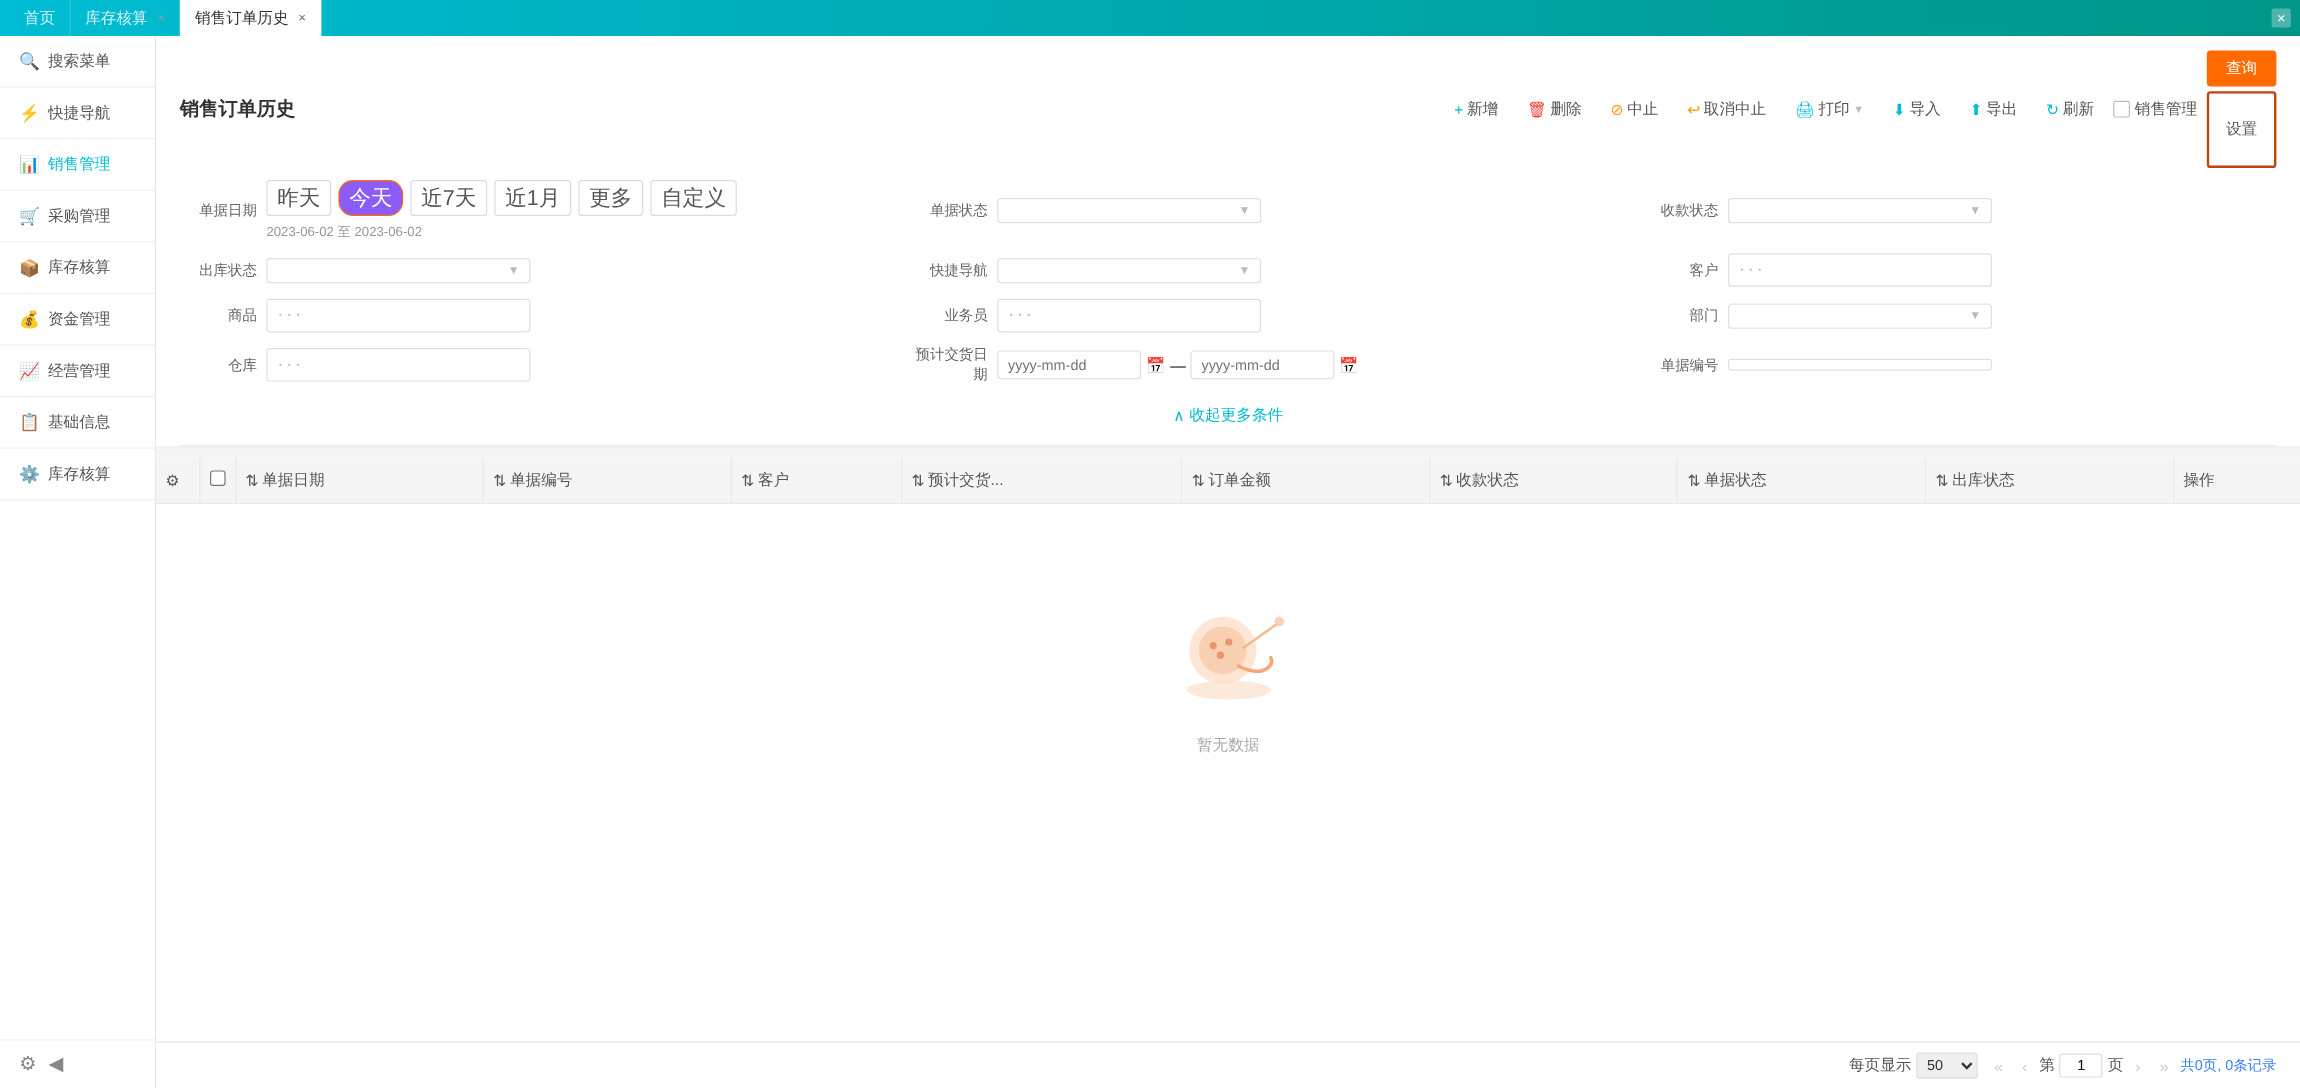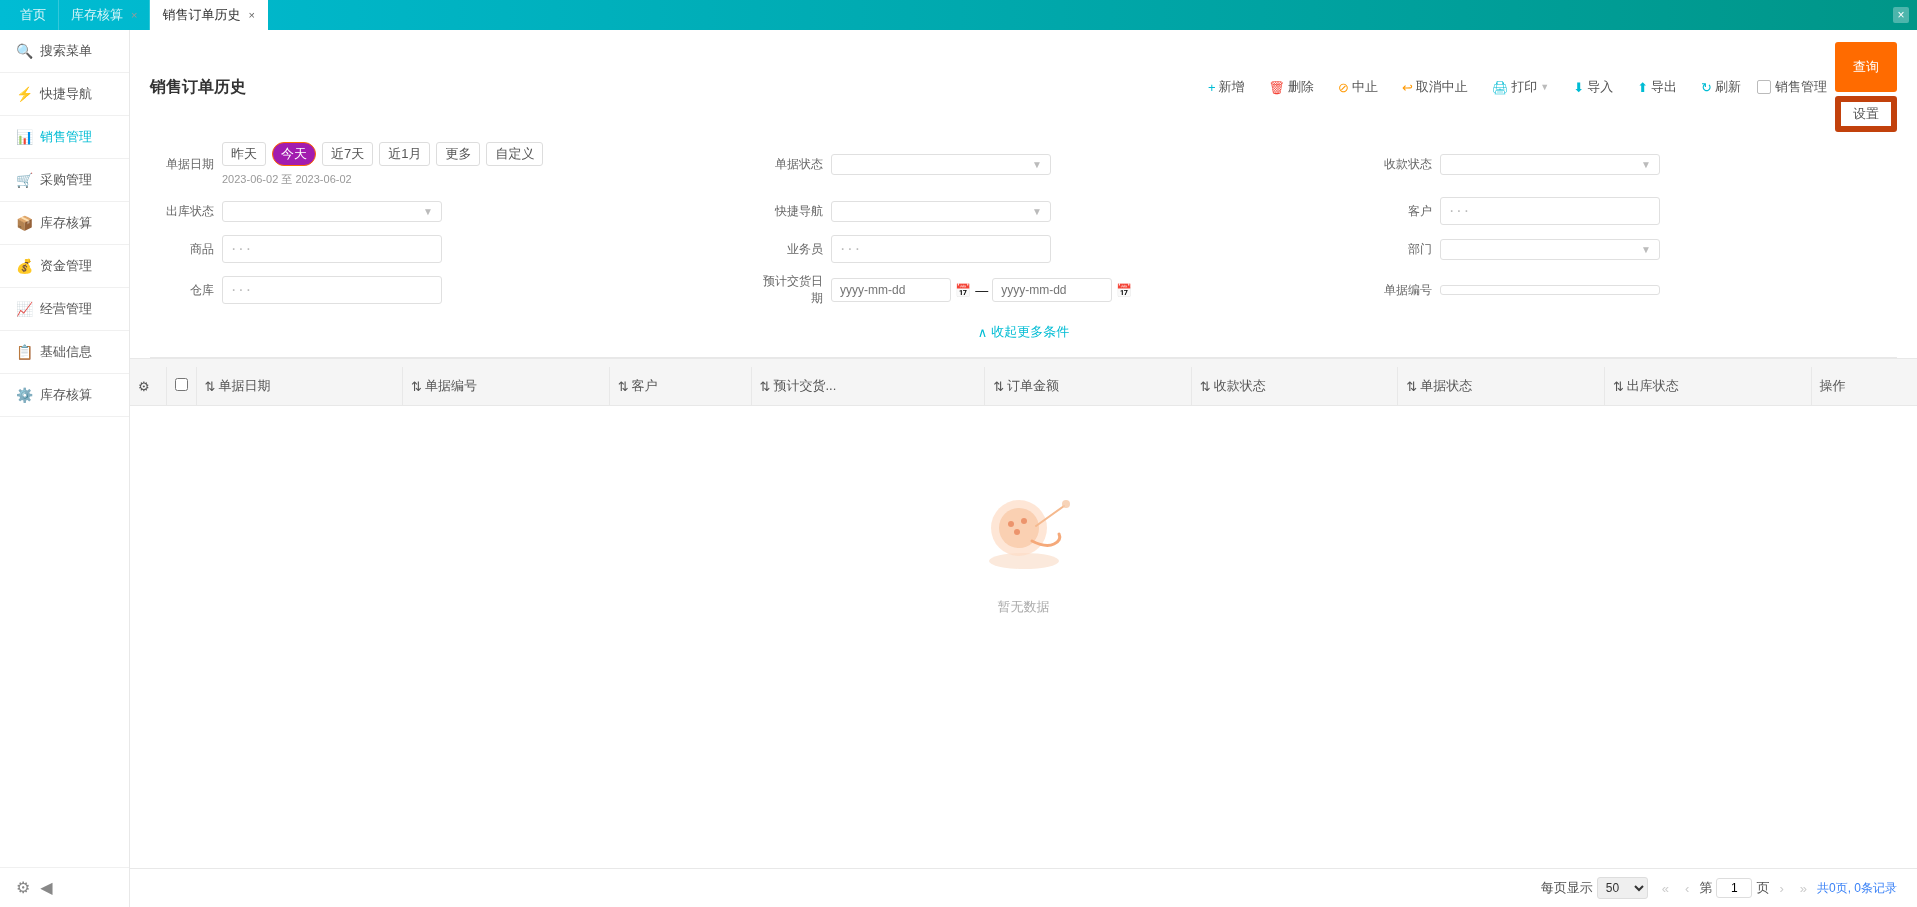--- a/index.html
+++ b/index.html
@@ -124,30 +124,30 @@
       font-size: 12px;
       border-radius: 3px;
     }
     .toolbar-btn .btn-icon { color: #00bcd4; font-size: 13px; }
     .toolbar-btn .btn-icon.red { color: #f44336; }
     .toolbar-btn .btn-icon.orange { color: #ff9800; }
     .btn-query {
       background: #ff6b00;
       color: white;
       border: none;
-      padding: 16px 16px;
+      padding: 6px 16px;
       border-radius: 3px;
       cursor: pointer;
       font-size: 13px;
     }
     .btn-setting {
       background: #fff;
       color: #555;
-      border: 6px solid #c2410c;
-      padding: 3px 12px;
+      border: 2px solid #c2410c;
+      padding: 21px 12px;
       border-radius: 3px;
       cursor: pointer;
       font-size: 13px;
     }
     .display-toggle { display: flex; align-items: center; gap: 4px; font-size: 12px; color: #555; }
     .checkbox-square { width: 14px; height: 14px; border: 1px solid #bbb; border-radius: 2px; background: #fff; }
 
     
     .filter-area {
       background: #fff;
@@ -181,24 +181,24 @@
       gap: 6px;
       flex-wrap: wrap;
     }
     .date-btn {
       padding: 2px 8px;
       border: 1px solid #ddd;
       border-radius: 3px;
       background: #fff;
       color: #555;
       cursor: pointer;
-      font-size: 13px;
+      font-size: 18px;
     }
     .date-btn.active {
-      background: #a21caf;
+      background: #8b5cf6;
       color: white;
       border-color: #ff6b00;
       border-radius: 12px;
       text-align: center;
     }
     .date-range-text { font-size: 11px; color: #999; }
     .select-control {
       display: flex;
       align-items: center;
       border: 1px solid #e0e0e0;

